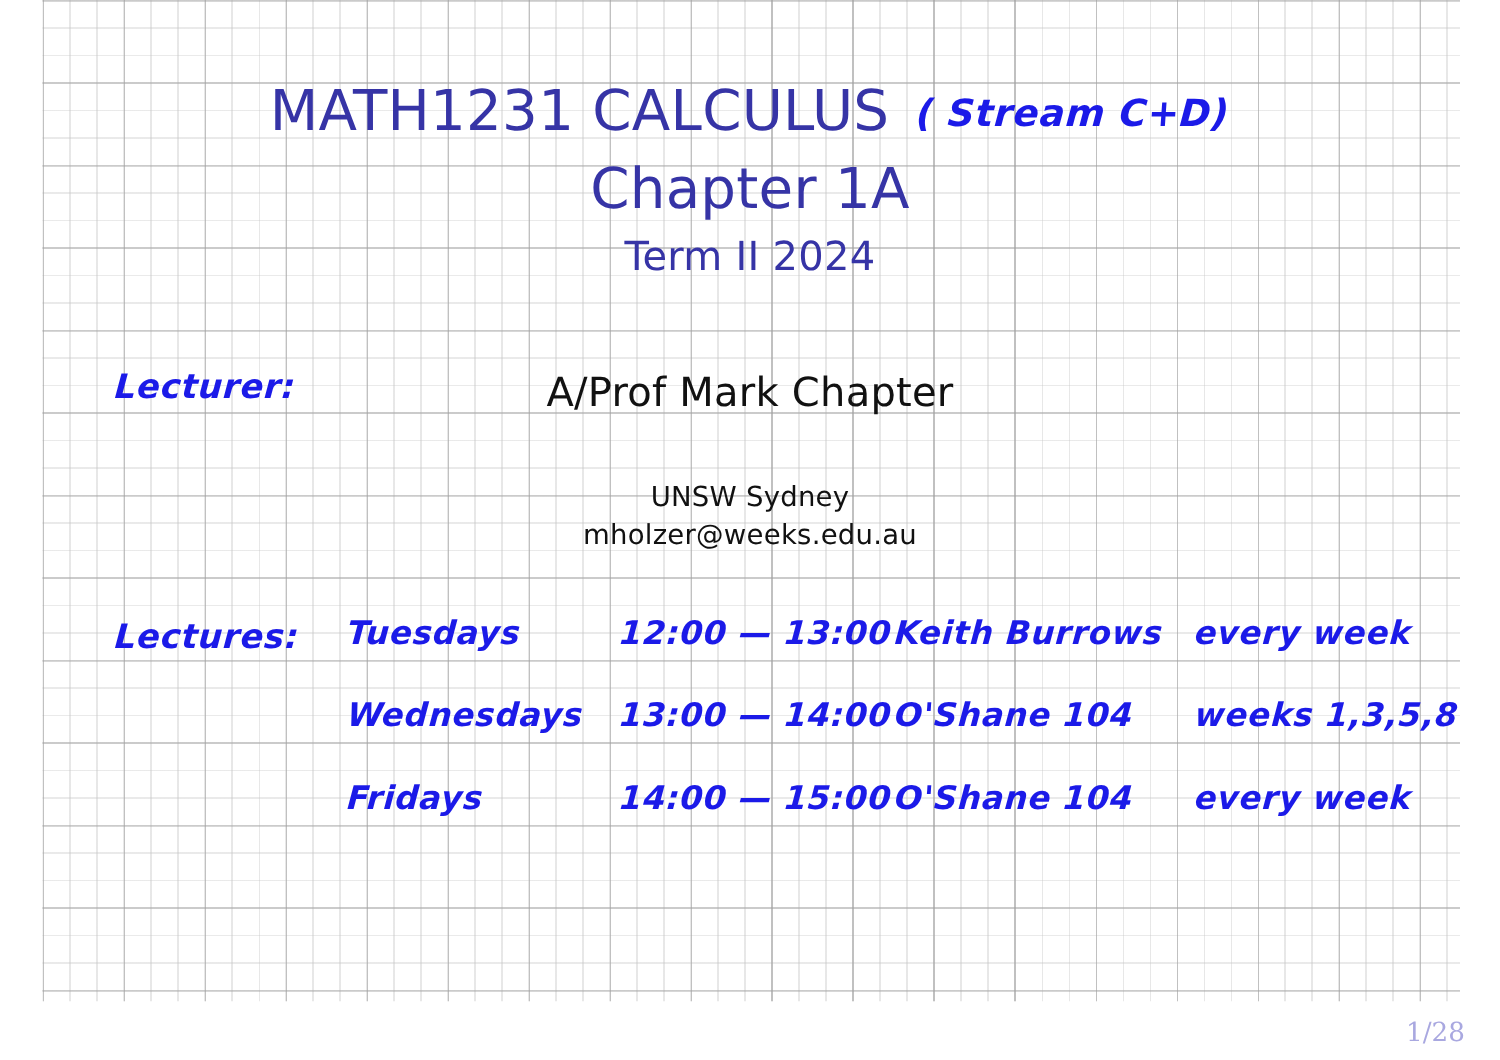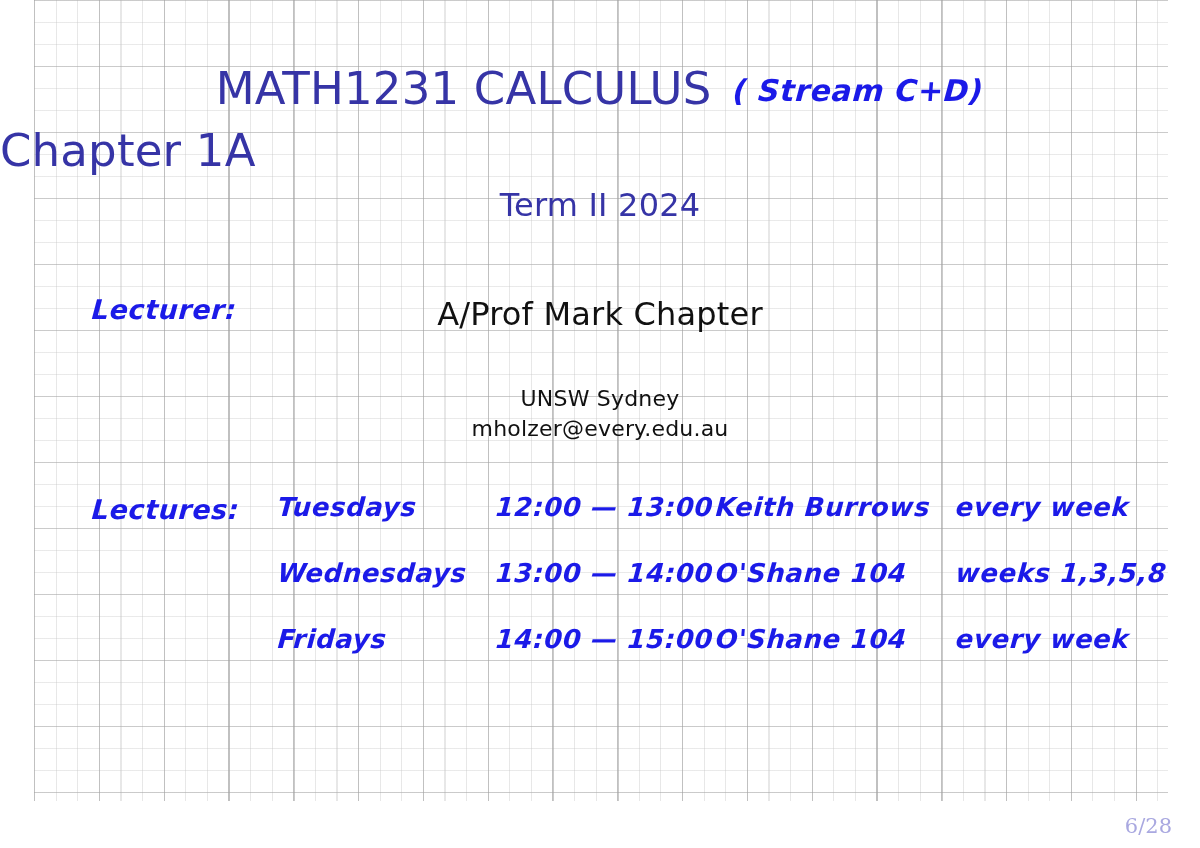--- a/index.html
+++ b/index.html
@@ -90,20 +90,21 @@
     margin-left: 22px;
     vertical-align: baseline;
     position: relative;
     top: -3px;
   }
   #title-chapter {
     position: absolute;
     left: 0;
     top: 124px;
     width: 1200px;
+    text-align: center;
     font-size: 45px;
     color: #3634a6;
   }
   #title-term {
     position: absolute;
     left: 0;
     top: 186px;
     width: 1200px;
     text-align: center;
     font-size: 32px;
@@ -209,21 +210,21 @@
     <div id="title-chapter" class="typeset">Chapter 1A</div>
 
     <div id="title-term" class="typeset">Term II 2024</div>
 
     <div id="lecturer-label" class="hand">Lecturer:</div>
 
     <div id="lecturer-name" class="typeset">A/Prof Mark Chapter</div>
 
     <div id="affiliation" class="typeset">UNSW Sydney</div>
 
-    <div id="email" class="typeset">mholzer@every.edu.au</div>
+    <div id="email" class="typeset">mholzer@weeks.edu.au</div>
 
     <div id="lectures-label" class="hand">Lectures:</div>
 
     <div id="lectures-table">
 
       <div class="lecture-row">
         <span class="hand col-day">Tuesdays</span>
         <span class="hand col-time">12:00 — 13:00</span>
         <span class="hand col-venue">Keith Burrows</span>
         <span class="hand col-weeks">every week</span>
@@ -239,16 +240,16 @@
       <div class="lecture-row">
         <span class="hand col-day">Fridays</span>
         <span class="hand col-time">14:00 — 15:00</span>
         <span class="hand col-venue">O'Shane 104</span>
         <span class="hand col-weeks">every week</span>
       </div>
 
     </div>
 
 
-    <div id="page-number">6/28</div>
+    <div id="page-number">1/28</div>
 
   </div>
 </div>
 
 </body></html>

